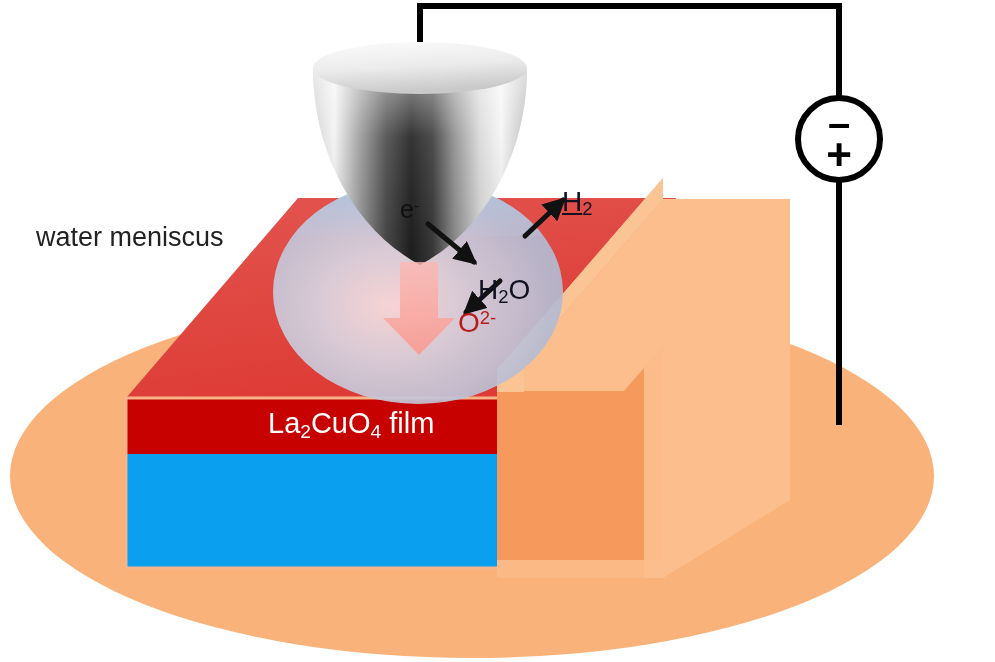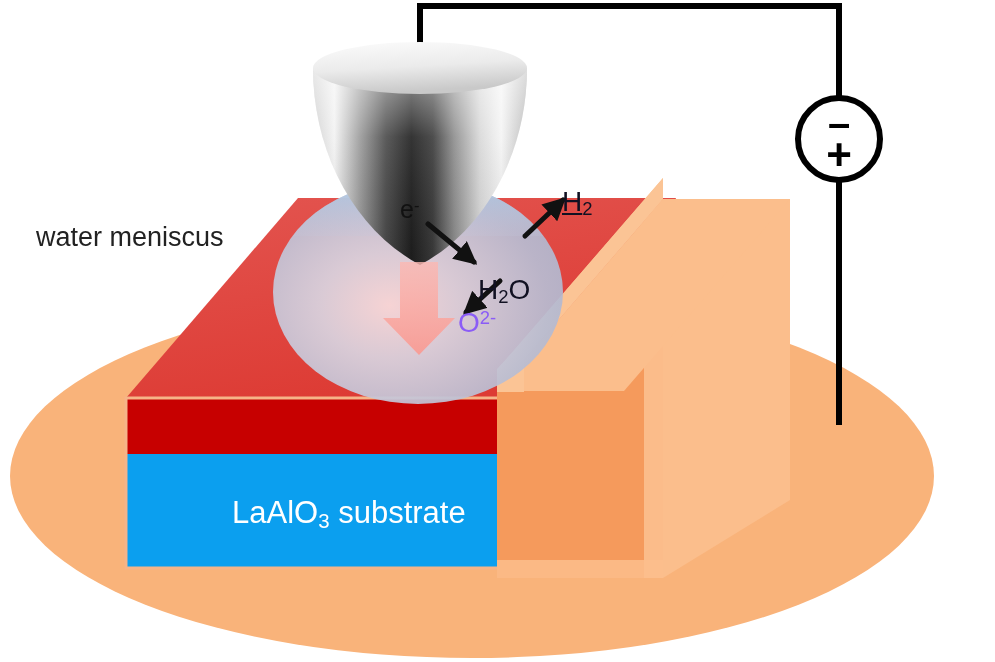--- a/index.html
+++ b/index.html
@@ -64,21 +64,21 @@
     left: 562px;
     top: 188px;
     font-size: 28px;
     color: #111122;
     text-decoration: underline;
   }
   #lab-o2 {
     left: 458px;
     top: 309px;
     font-size: 28px;
-    color: #8b5cf6;
+    color: #b91c1c;
   }
   .lbl sub {
     font-size: 0.66em;
     vertical-align: -0.22em;
   }
   .lbl sup {
     font-size: 0.66em;
     vertical-align: 0.42em;
   }
   
@@ -283,21 +283,21 @@
   </div>
 
   <div class="lbl" id="lab-h2">
     <span>H</span><sub>2</sub>
   </div>
 
   <div class="lbl" id="lab-o2">
     <span>O</span><sup>2-</sup>
   </div>
 
-
-  <div class="slab-cap" id="cap-sub">
-    <span>LaAlO</span><sub>3</sub><span> substrate</span>
-  </div>
+  <div class="slab-cap" id="cap-film">
+    <span>La</span><sub>2</sub><span>CuO</span><sub>4</sub><span> film</span>
+  </div>
+
 
   <div class="pol" id="pol-minus">–</div>
   <div class="pol" id="pol-plus">+</div>
 
 </div>
 
 </body></html>

